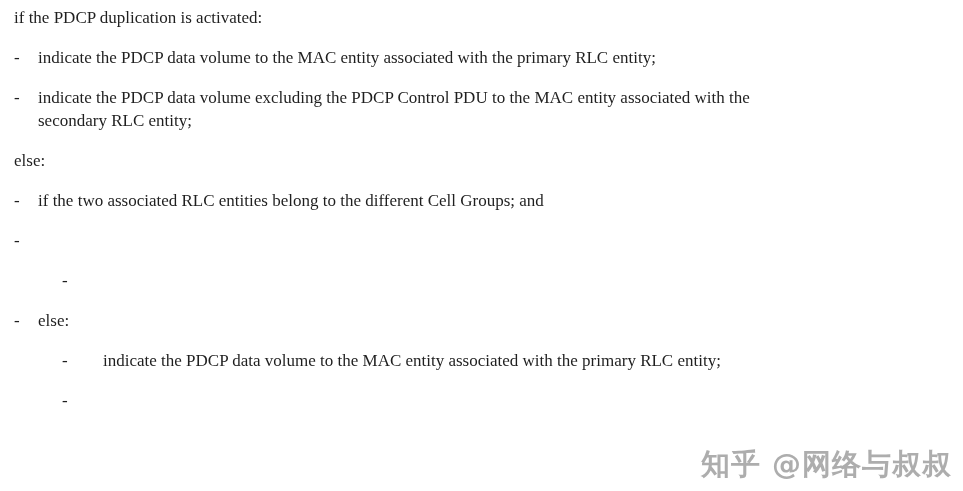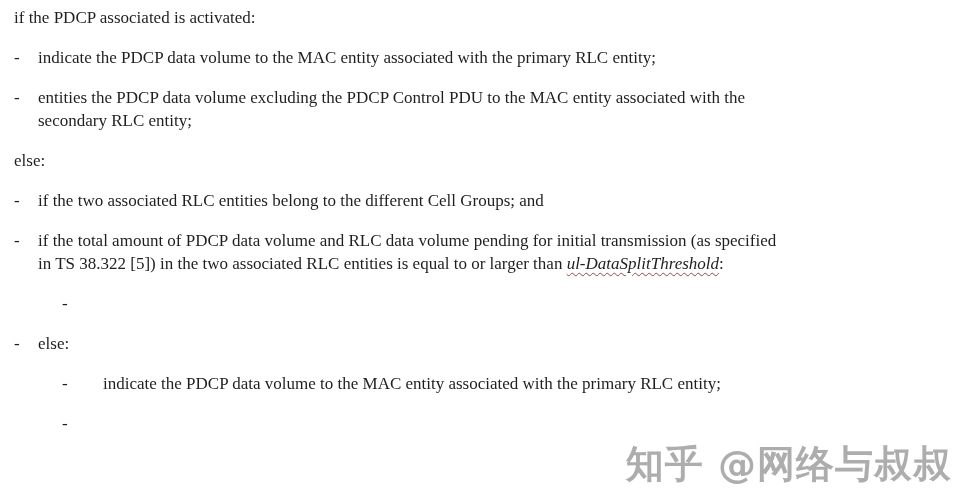--- a/index.html
+++ b/index.html
@@ -37,60 +37,58 @@
     text-decoration-color: #c43a2a;
     text-decoration-thickness: 1px;
     text-underline-offset: 3px;
   }
   .watermark {
     position: absolute;
     right: 6px;
     bottom: 7px;
     font-family: "DejaVu Sans", "Liberation Sans", sans-serif;
     font-weight: 700;
-    font-size: 38px;
+    font-size: 29px;
     line-height: 40px;
     letter-spacing: 1px;
     color: rgba(152, 152, 152, 0.8);
     background: rgba(255, 255, 255, 0.5);
     padding: 0 5px;
     text-shadow:
       2px 2px 1px rgba(255, 255, 255, 0.95),
       -1px -1px 1px rgba(255, 255, 255, 0.9),
       0 0 9px rgba(255, 255, 255, 0.85);
     white-space: nowrap;
   }
 </style>
 </head>
 <body>
 
 <div class="doc-body">
     <div class="p ind0">
-      <span class="text">if the PDCP associated is activated:</span>
+      <span class="text">if the PDCP duplication is activated:</span>
     </div>
     <div class="p ind1">
       <span class="marker">-</span>
       <span class="text">indicate the PDCP data volume to the MAC entity associated with the primary RLC entity;</span>
     </div>
     <div class="p ind1">
       <span class="marker">-</span>
-      <span class="text">entities the PDCP data volume excluding the PDCP Control PDU to the MAC entity associated with the
+      <span class="text">indicate the PDCP data volume excluding the PDCP Control PDU to the MAC entity associated with the
 secondary RLC entity;</span>
     </div>
     <div class="p ind0">
       <span class="text">else:</span>
     </div>
     <div class="p ind1">
       <span class="marker">-</span>
       <span class="text">if the two associated RLC entities belong to the different Cell Groups; and</span>
     </div>
     <div class="p ind1">
       <span class="marker">-</span>
-      <span class="text">if the total amount of PDCP data volume and RLC data volume pending for initial transmission (as specified
-in TS 38.322 [5]) in the two associated RLC entities is equal to or larger than <em class="italic-misspell">ul-DataSplitThreshold</em>:</span>
     </div>
     <div class="p ind2">
       <span class="marker">-</span>
     </div>
     <div class="p ind1">
       <span class="marker">-</span>
       <span class="text">else:</span>
     </div>
     <div class="p ind2">
       <span class="marker">-</span>

